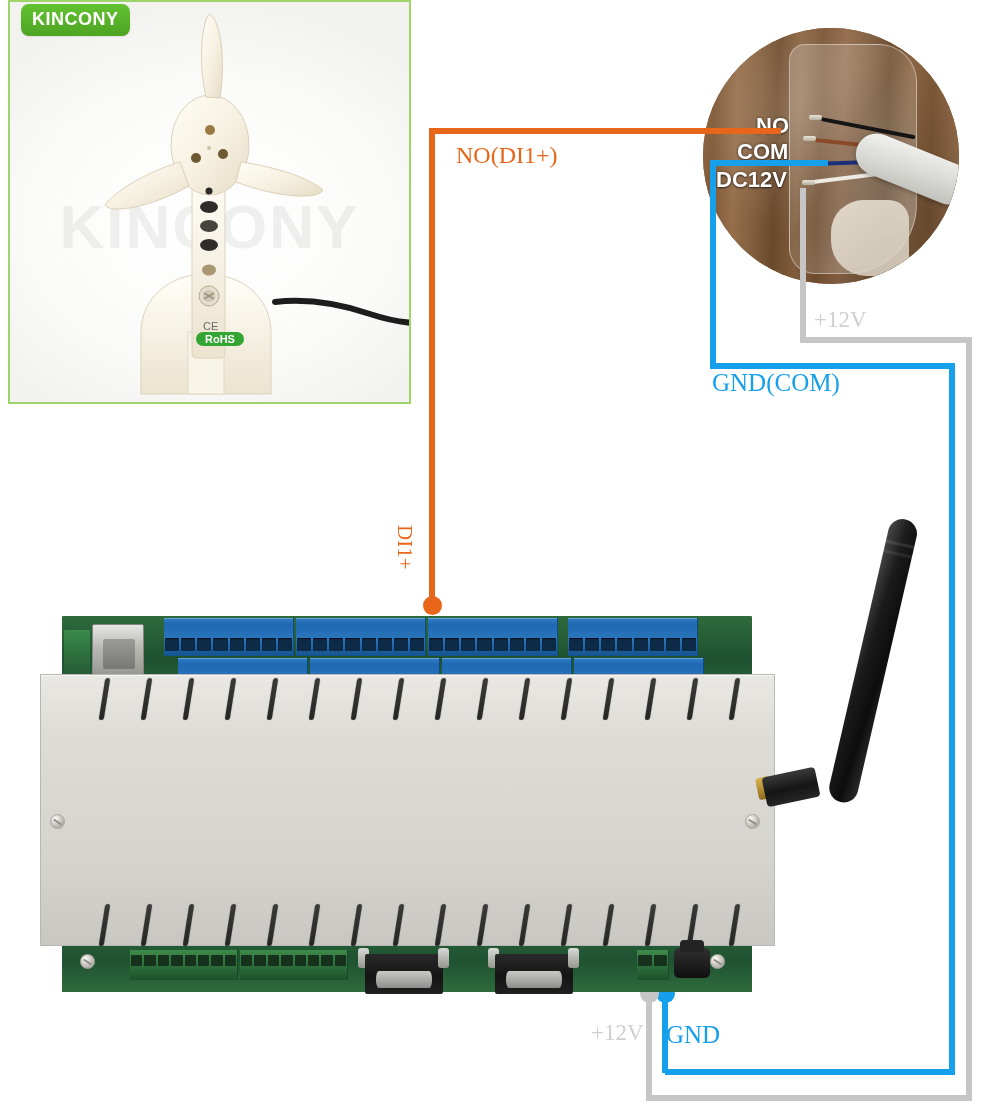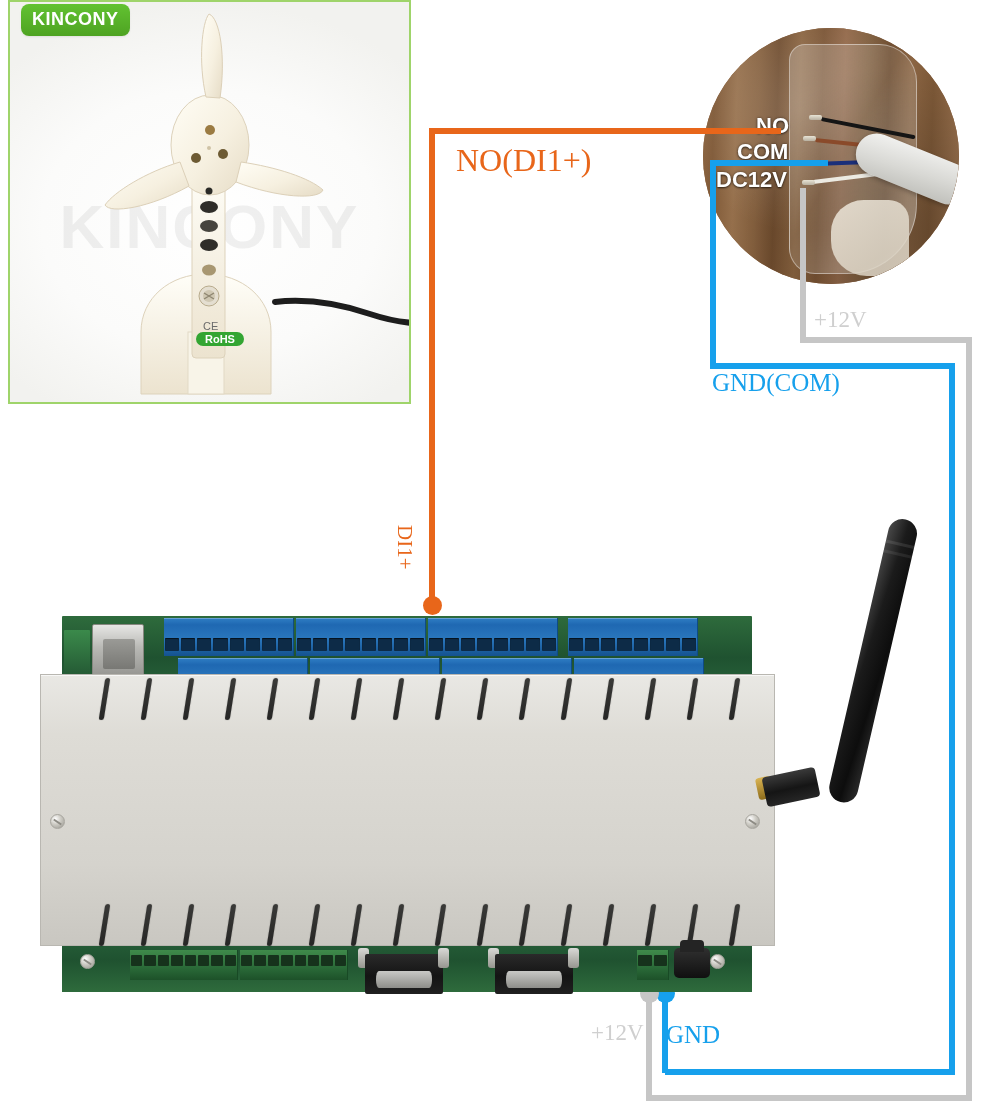--- a/index.html
+++ b/index.html
@@ -314,21 +314,21 @@
 
   <div class="wlabel" style="left:756px;top:113px;font-size:22px;">NO</div>
   <div class="wlabel" style="left:737px;top:139px;font-size:22px;">COM</div>
   <div class="wlabel" style="left:716px;top:167px;font-size:22px;">DC12V</div>
 
   <div class="line orange" style="left:429px;top:128px;width:352px;height:6px;"></div>
 
   <div class="line orange" style="left:429px;top:128px;width:6px;height:477px;"></div>
   <div class="dot dot-orange" style="left:423px;top:596px;width:19px;height:19px;"></div>
 
-  <div class="tlabel t-orange" style="left:456px;top:142px;font-size:32px;">NO(DI1+)</div>
+  <div class="tlabel t-orange" style="left:456px;top:142px;font-size:24px;">NO(DI1+)</div>
 
   <div class="vert-label" style="left:417px;top:525px;font-size:21px;">DI1+</div>
 
   <div class="line blue" style="left:710px;top:160px;width:6px;height:209px;"></div>
 
   <div class="line blue" style="left:710px;top:160px;width:118px;height:6px;"></div>
 
   <div class="line blue" style="left:710px;top:363px;width:245px;height:6px;"></div>
 
   <div class="line blue" style="left:949px;top:363px;width:6px;height:712px;"></div>

